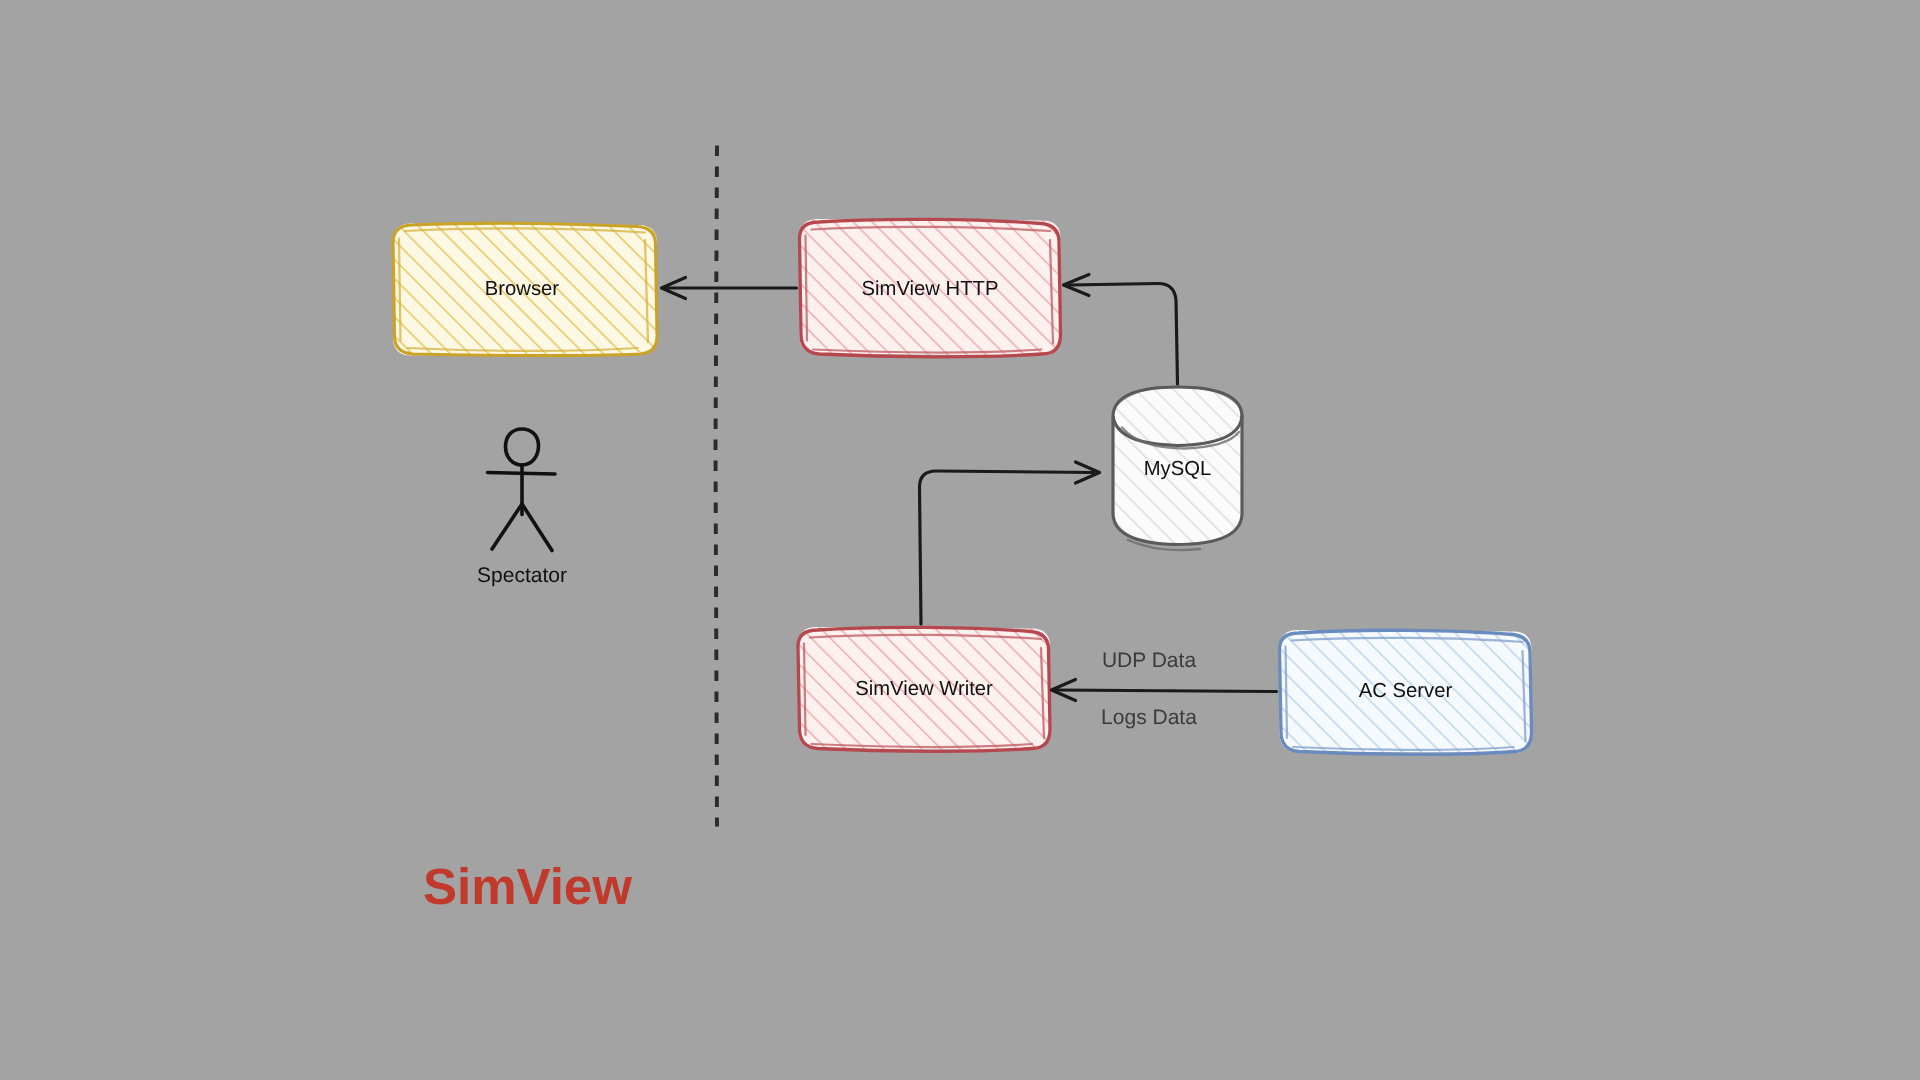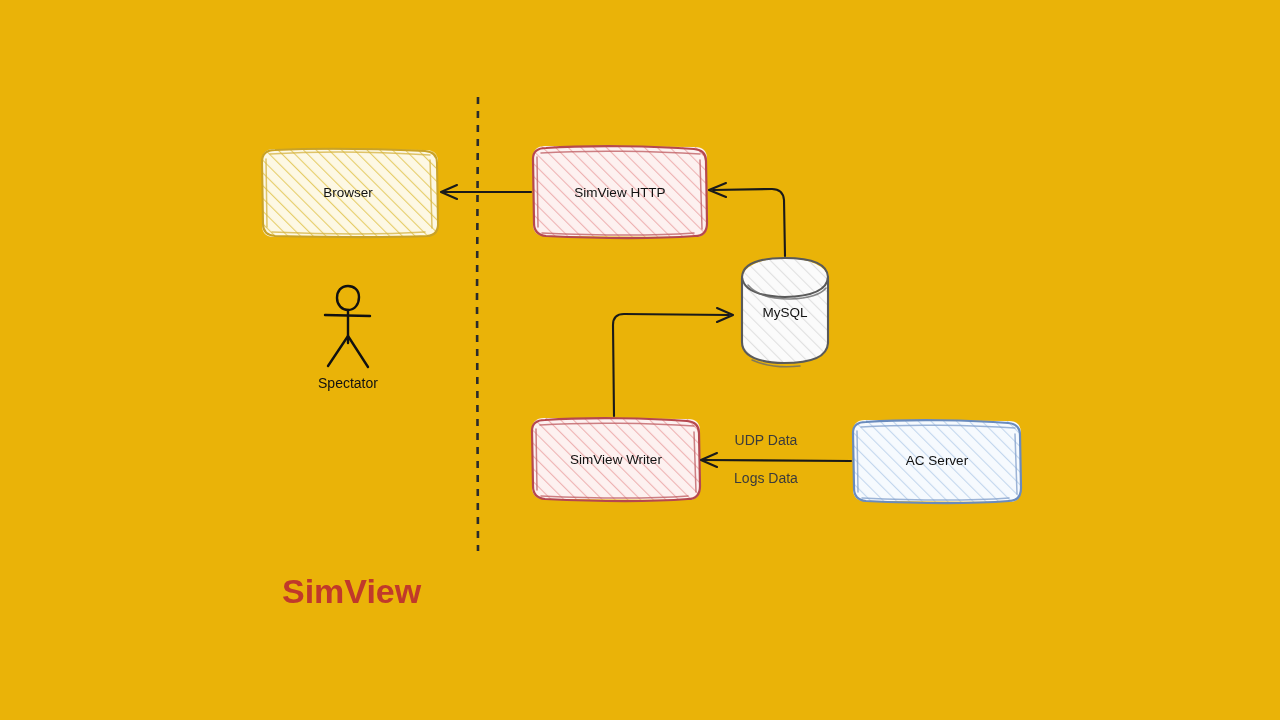--- a/index.html
+++ b/index.html
@@ -4,21 +4,21 @@
 <style>
   html, body {
     margin: 0;
     padding: 0;
     background: #ffffff;
   }
   #canvas {
     position: relative;
     width: 1280px;
     height: 720px;
-    background: #eab308;
+    background: #a3a3a3;
     overflow: hidden;
     font-family: "Liberation Sans", sans-serif;
   }
   svg.diagram {
     position: absolute;
     left: 0;
     top: 0;
     width: 1280px;
     height: 720px;
   }

